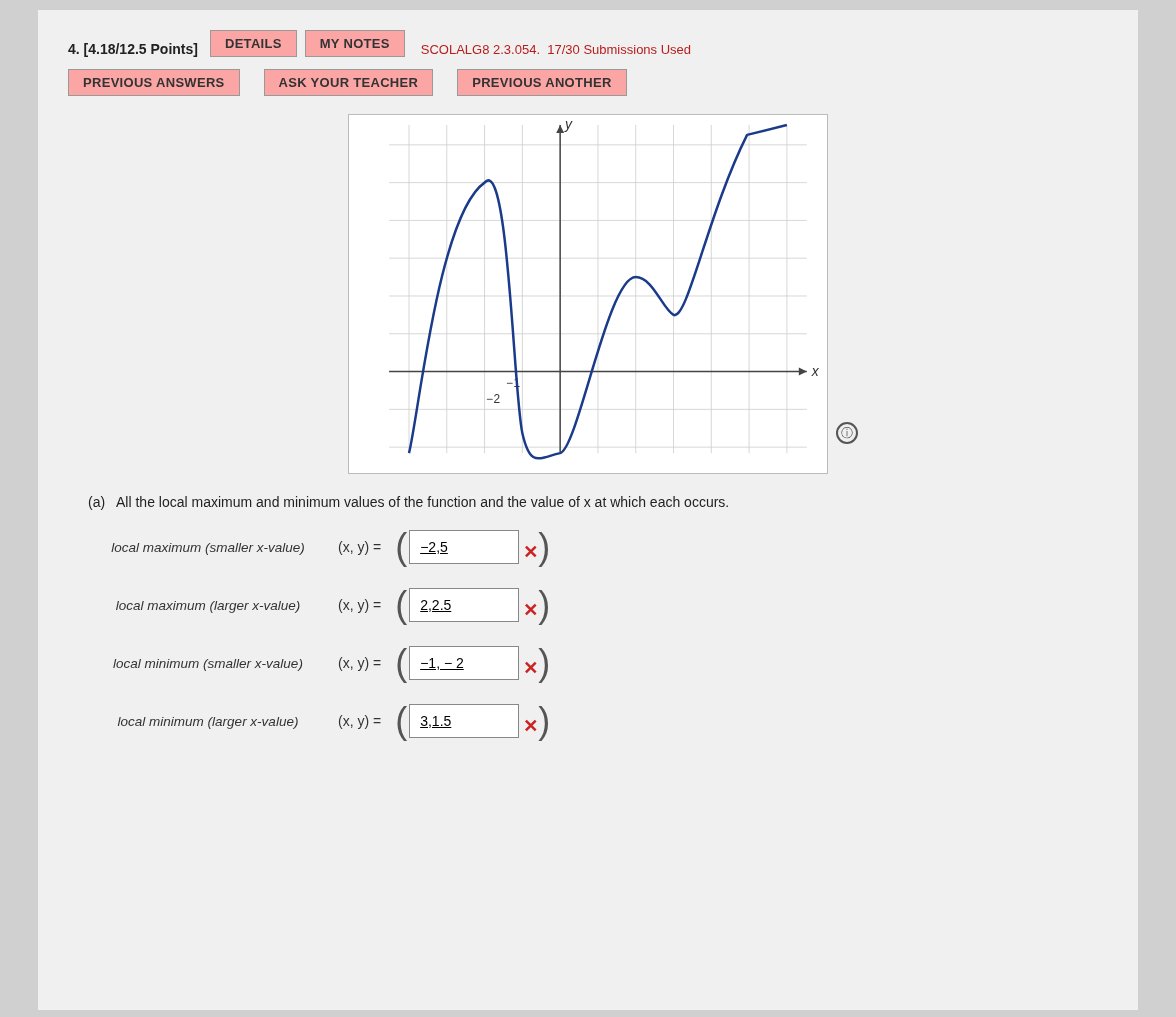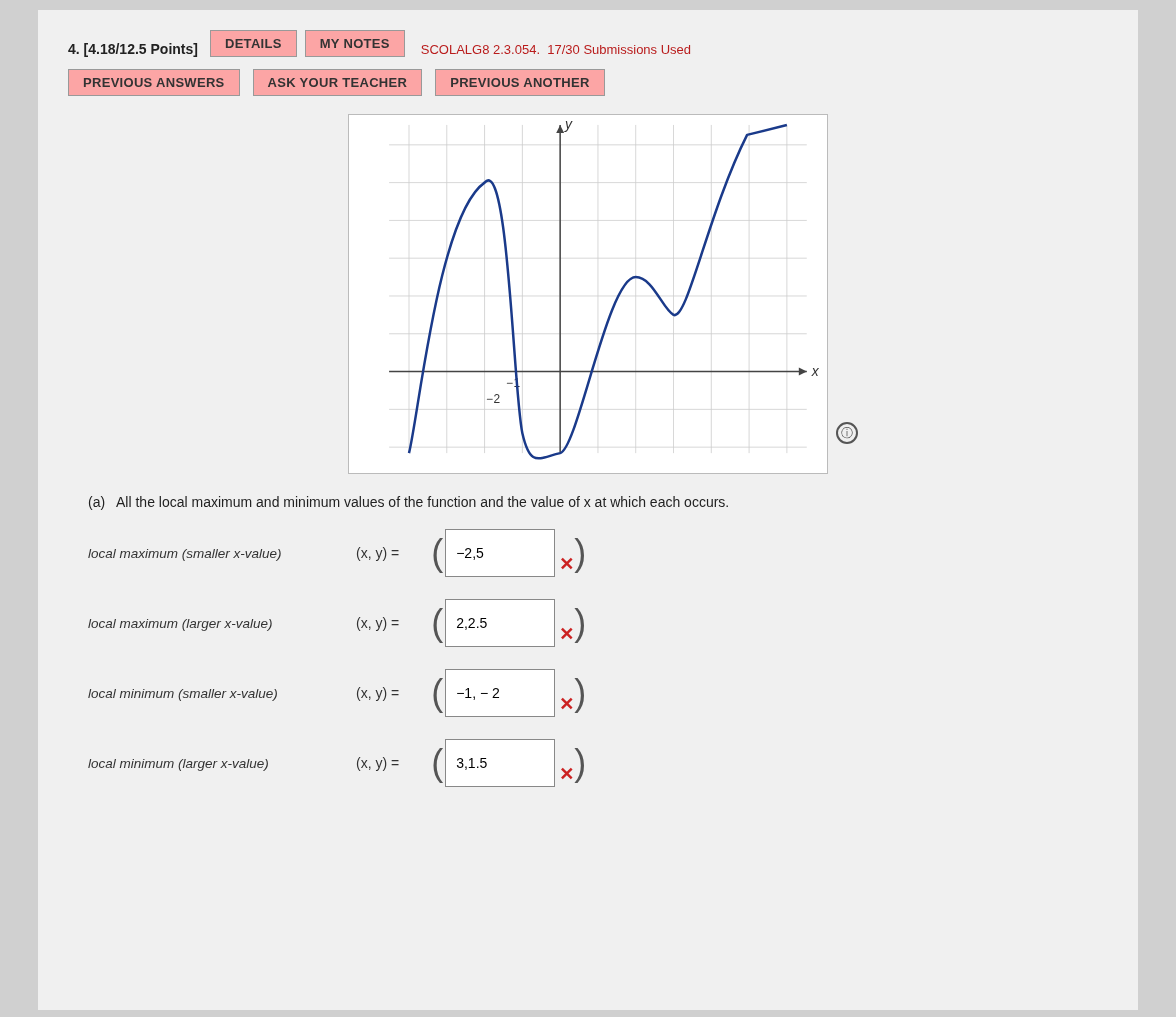--- a/index.html
+++ b/index.html
@@ -40,21 +40,21 @@
       letter-spacing: 0.3px;
     }
     .sco-label {
       font-size: 13px;
       color: #b91c1c;
       margin-left: 8px;
     }
     .sub-bar {
       display: flex;
       align-items: center;
-      gap: 13px;
+      gap: 24px;
       margin-bottom: 18px;
     }
     .desc-text {
       font-size: 14px;
       color: #222;
       margin-bottom: 14px;
     }
     .graph-container {
       display: flex;
       justify-content: center;
@@ -93,21 +93,22 @@
       margin-bottom: 16px;
       line-height: 1.5;
     }
     .answers-section {
       padding-left: 20px;
     }
     .answer-row {
       display: flex;
       align-items: center;
       margin-bottom: 22px;
-      gap: 28px;
+      gap: 10px;
+      text-align: center;
     }
     .answer-desc {
       font-size: 13.5px;
       color: #333;
       width: 240px;
       font-style: italic;
     }
     .answer-eq {
       font-size: 14px;
       color: #333;
@@ -123,24 +124,25 @@
       color: #555;
       line-height: 1;
       font-weight: 200;
     }
     .answer-input-box {
       border: 1px solid #888;
       background: #fff;
       padding: 5px 10px;
       font-size: 14px;
       min-width: 110px;
-      height: 48px;
+      height: 34px;
       display: flex;
       align-items: center;
       margin: 0 2px;
+      text-decoration: underline;
     }
     .x-mark {
       color: #cc2222;
       font-size: 18px;
       font-weight: bold;
       margin-left: 2px;
       align-self: flex-end;
       margin-bottom: 2px;
     }
   </style>

